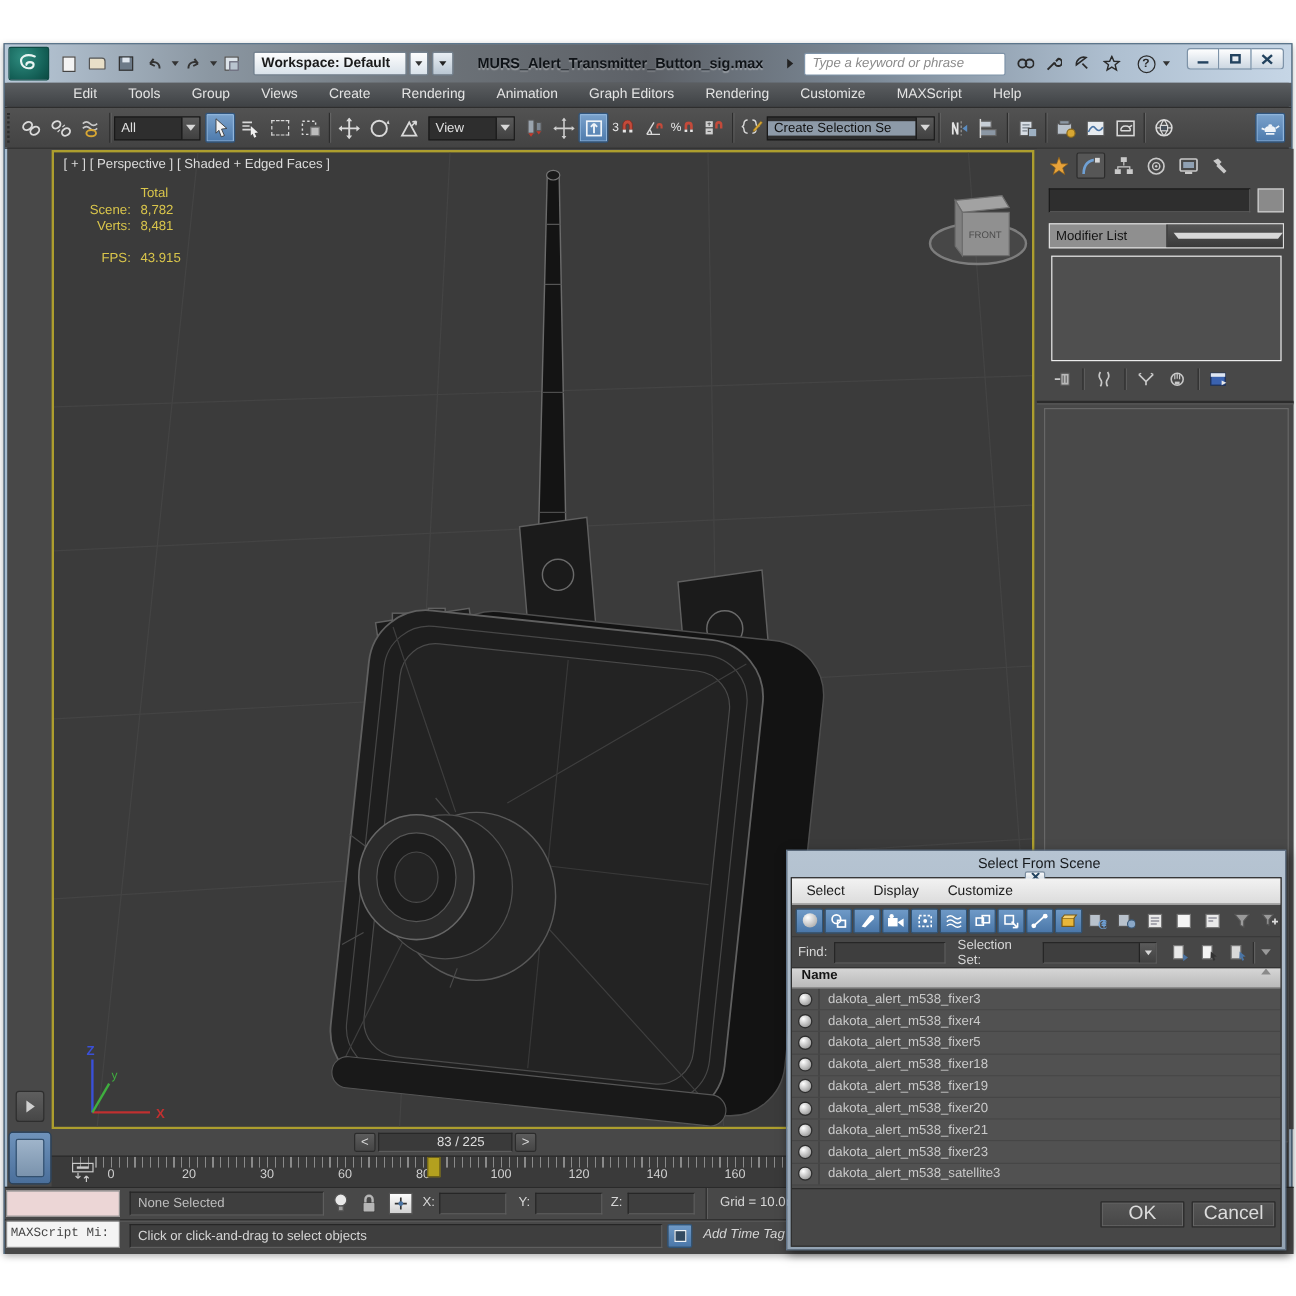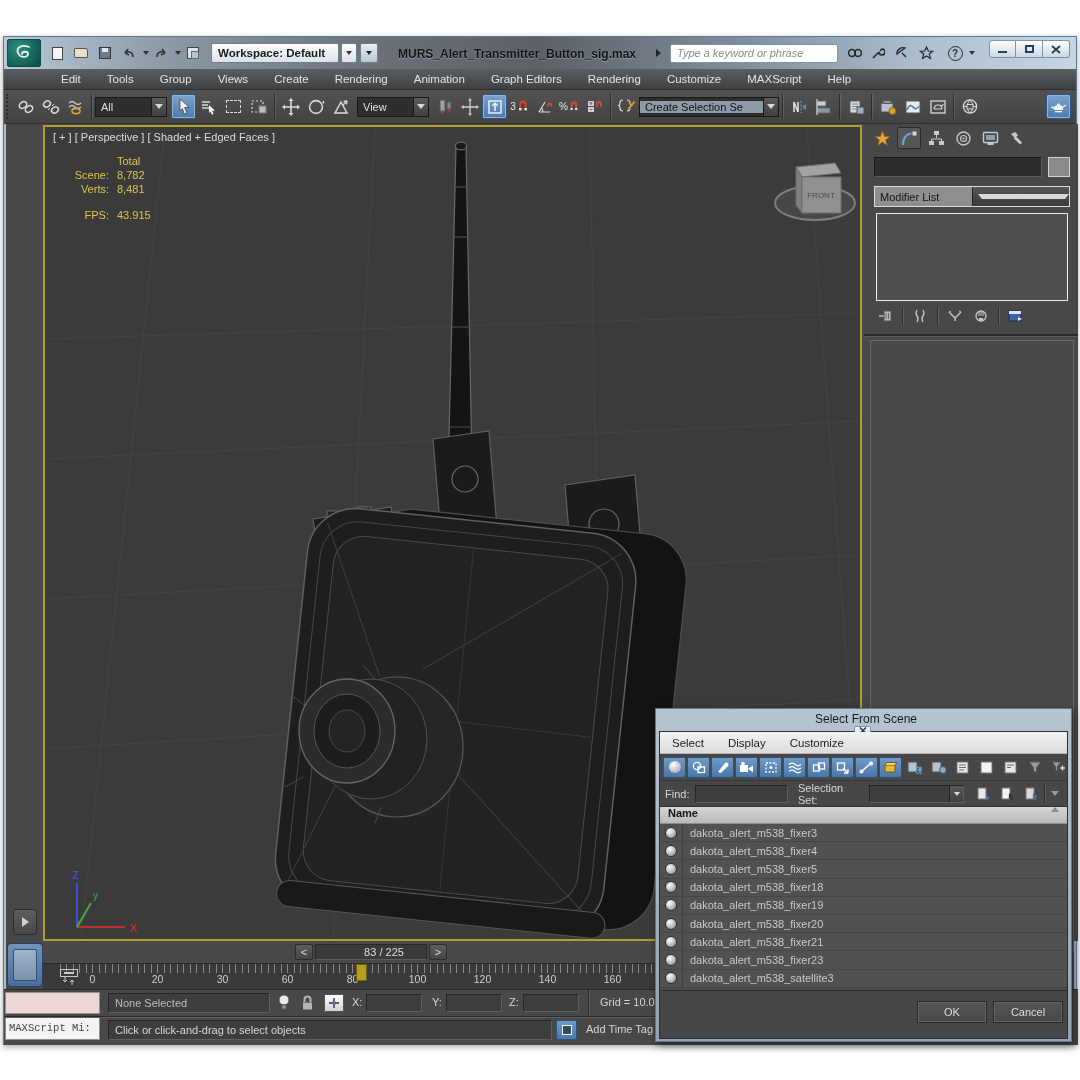--- a/index.html
+++ b/index.html
@@ -81,21 +81,21 @@
   #dlg-findrow{height:26px;display:flex;align-items:center;padding-left:5px;border-bottom:1px solid #303030;}
   #dlg-header{height:17px;background:linear-gradient(#d6d6d6,#b9b9b9);border-bottom:1px solid #8c8c8c;display:flex;align-items:flex-start;}
   #dlg-header span{font-size:11px;font-weight:bold;color:#141414;padding-left:8px;flex:1;}
   #dlg-list{flex:1;background:#4d4d4d;overflow:hidden;position:relative;}
   .scene-row{height:18.2px;display:flex;align-items:center;border-bottom:1px solid #464646;background:#515151;}
   .sphere{width:12px;height:12px;border-radius:50%;margin:0 5px 0 5px;flex:none;
     background:radial-gradient(circle at 35% 30%,#ffffff,#b9b9b9 55%,#7d7d7d);border:1px solid #2e2e2e;}
   .scene-label{font-size:11px;color:#c9c9c9;border-left:1px solid #3e3e3e;padding-left:7px;height:100%;display:flex;align-items:center;}
   #dlg-bottom{height:48px;border-top:1px solid #2c2c2c;position:relative;}
   .dlg-btn{position:absolute;top:10px;width:70px;height:22px;background:linear-gradient(#565656,#474747);
-    border:1px solid #2a2a2a;box-shadow:0 0 0 1px #666 inset;color:#dcdcdc;font-size:11px;
+    border:1px solid #2a2a2a;box-shadow:0 0 0 1px #666 inset;color:#dcdcdc;font-size:16px;
     display:flex;align-items:center;justify-content:center;border-radius:1px;}
 </style>
 </head>
 <body>
 
 <div id="page">
 
   <div id="appwin" class="abs">
 
     <div id="titlebar" class="abs">
@@ -736,21 +736,21 @@
       <div class="abs inset" style="left:519px;top:4px;width:56px;height:18px;"></div>
       <div class="abs" style="left:584px;top:0px;width:1px;height:26px;background:#2c2c2c;box-shadow:1px 0 0 #5f5f5f;"></div>
       <span class="abs slabel" style="left:596px;top:6px;">Grid = 10.0cm</span>
       <div class="abs" style="left:0px;top:26px;width:680px;height:1px;background:#2c2c2c;box-shadow:0 1px 0 #5f5f5f;"></div>
       <div class="abs inset" style="left:104px;top:30px;width:444px;height:20px;display:flex;align-items:center;">
         <span class="slabel" style="padding-left:6px;">Click or click-and-drag to select objects</span>
       </div>
       <div class="abs" style="left:552px;top:30px;width:21px;height:20px;background:linear-gradient(#6f9ac7,#4a77a9);border:1px solid #2f5478;display:flex;align-items:center;justify-content:center;border-radius:2px;">
         <div style="width:10px;height:10px;border:1.6px solid #eef3f8;background:#334a60;"></div>
       </div>
-      <span class="abs slabel" style="left:582px;top:33px;">Add Time Tag</span>
+      <span class="abs slabel" style="left:582px;top:33px;font-style:italic;">Add Time Tag</span>
     </div>
   </div>
 
   <div id="dialog" class="abs">
     <div id="dlg-titlebar">
       <span id="dlg-title">Select From Scene</span>
       <div id="dlg-close">
         <svg width="8" height="7" viewBox="0 0 8 7">
             <path d="M1,0.5 L7,6.5 M7,0.5 L1,6.5" stroke="#23435f" stroke-width="1.6"></path>
           </svg>

